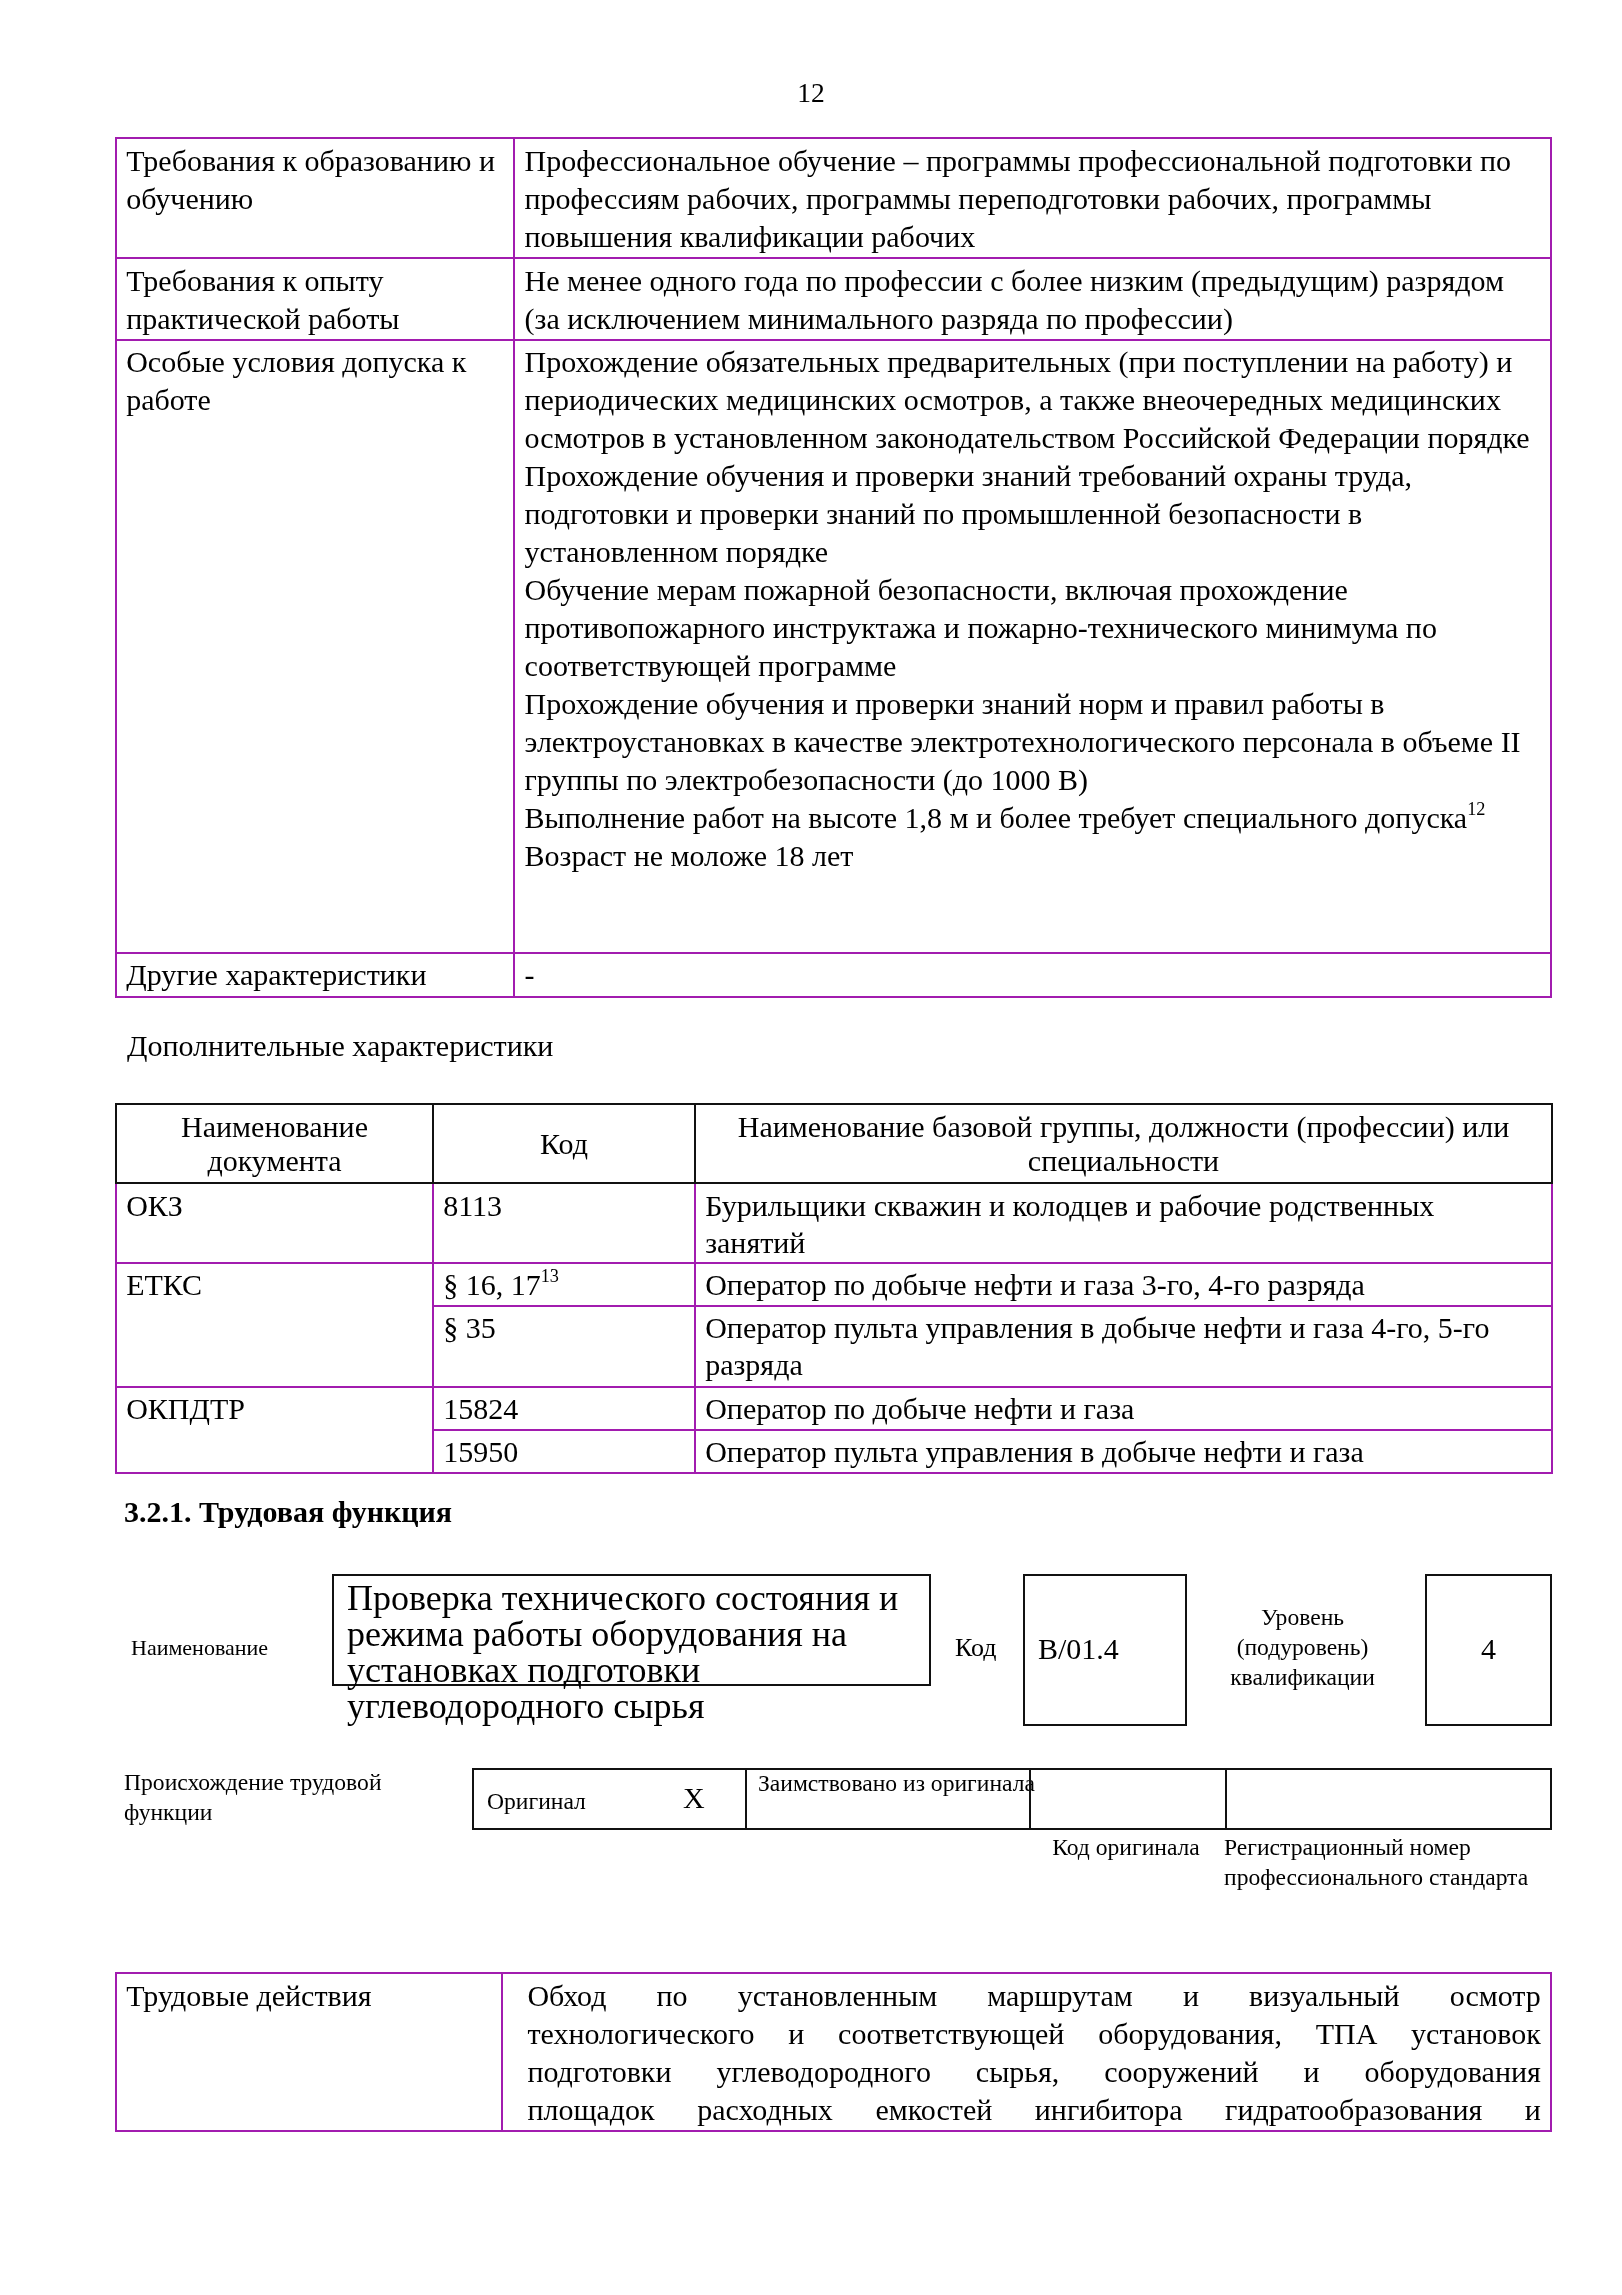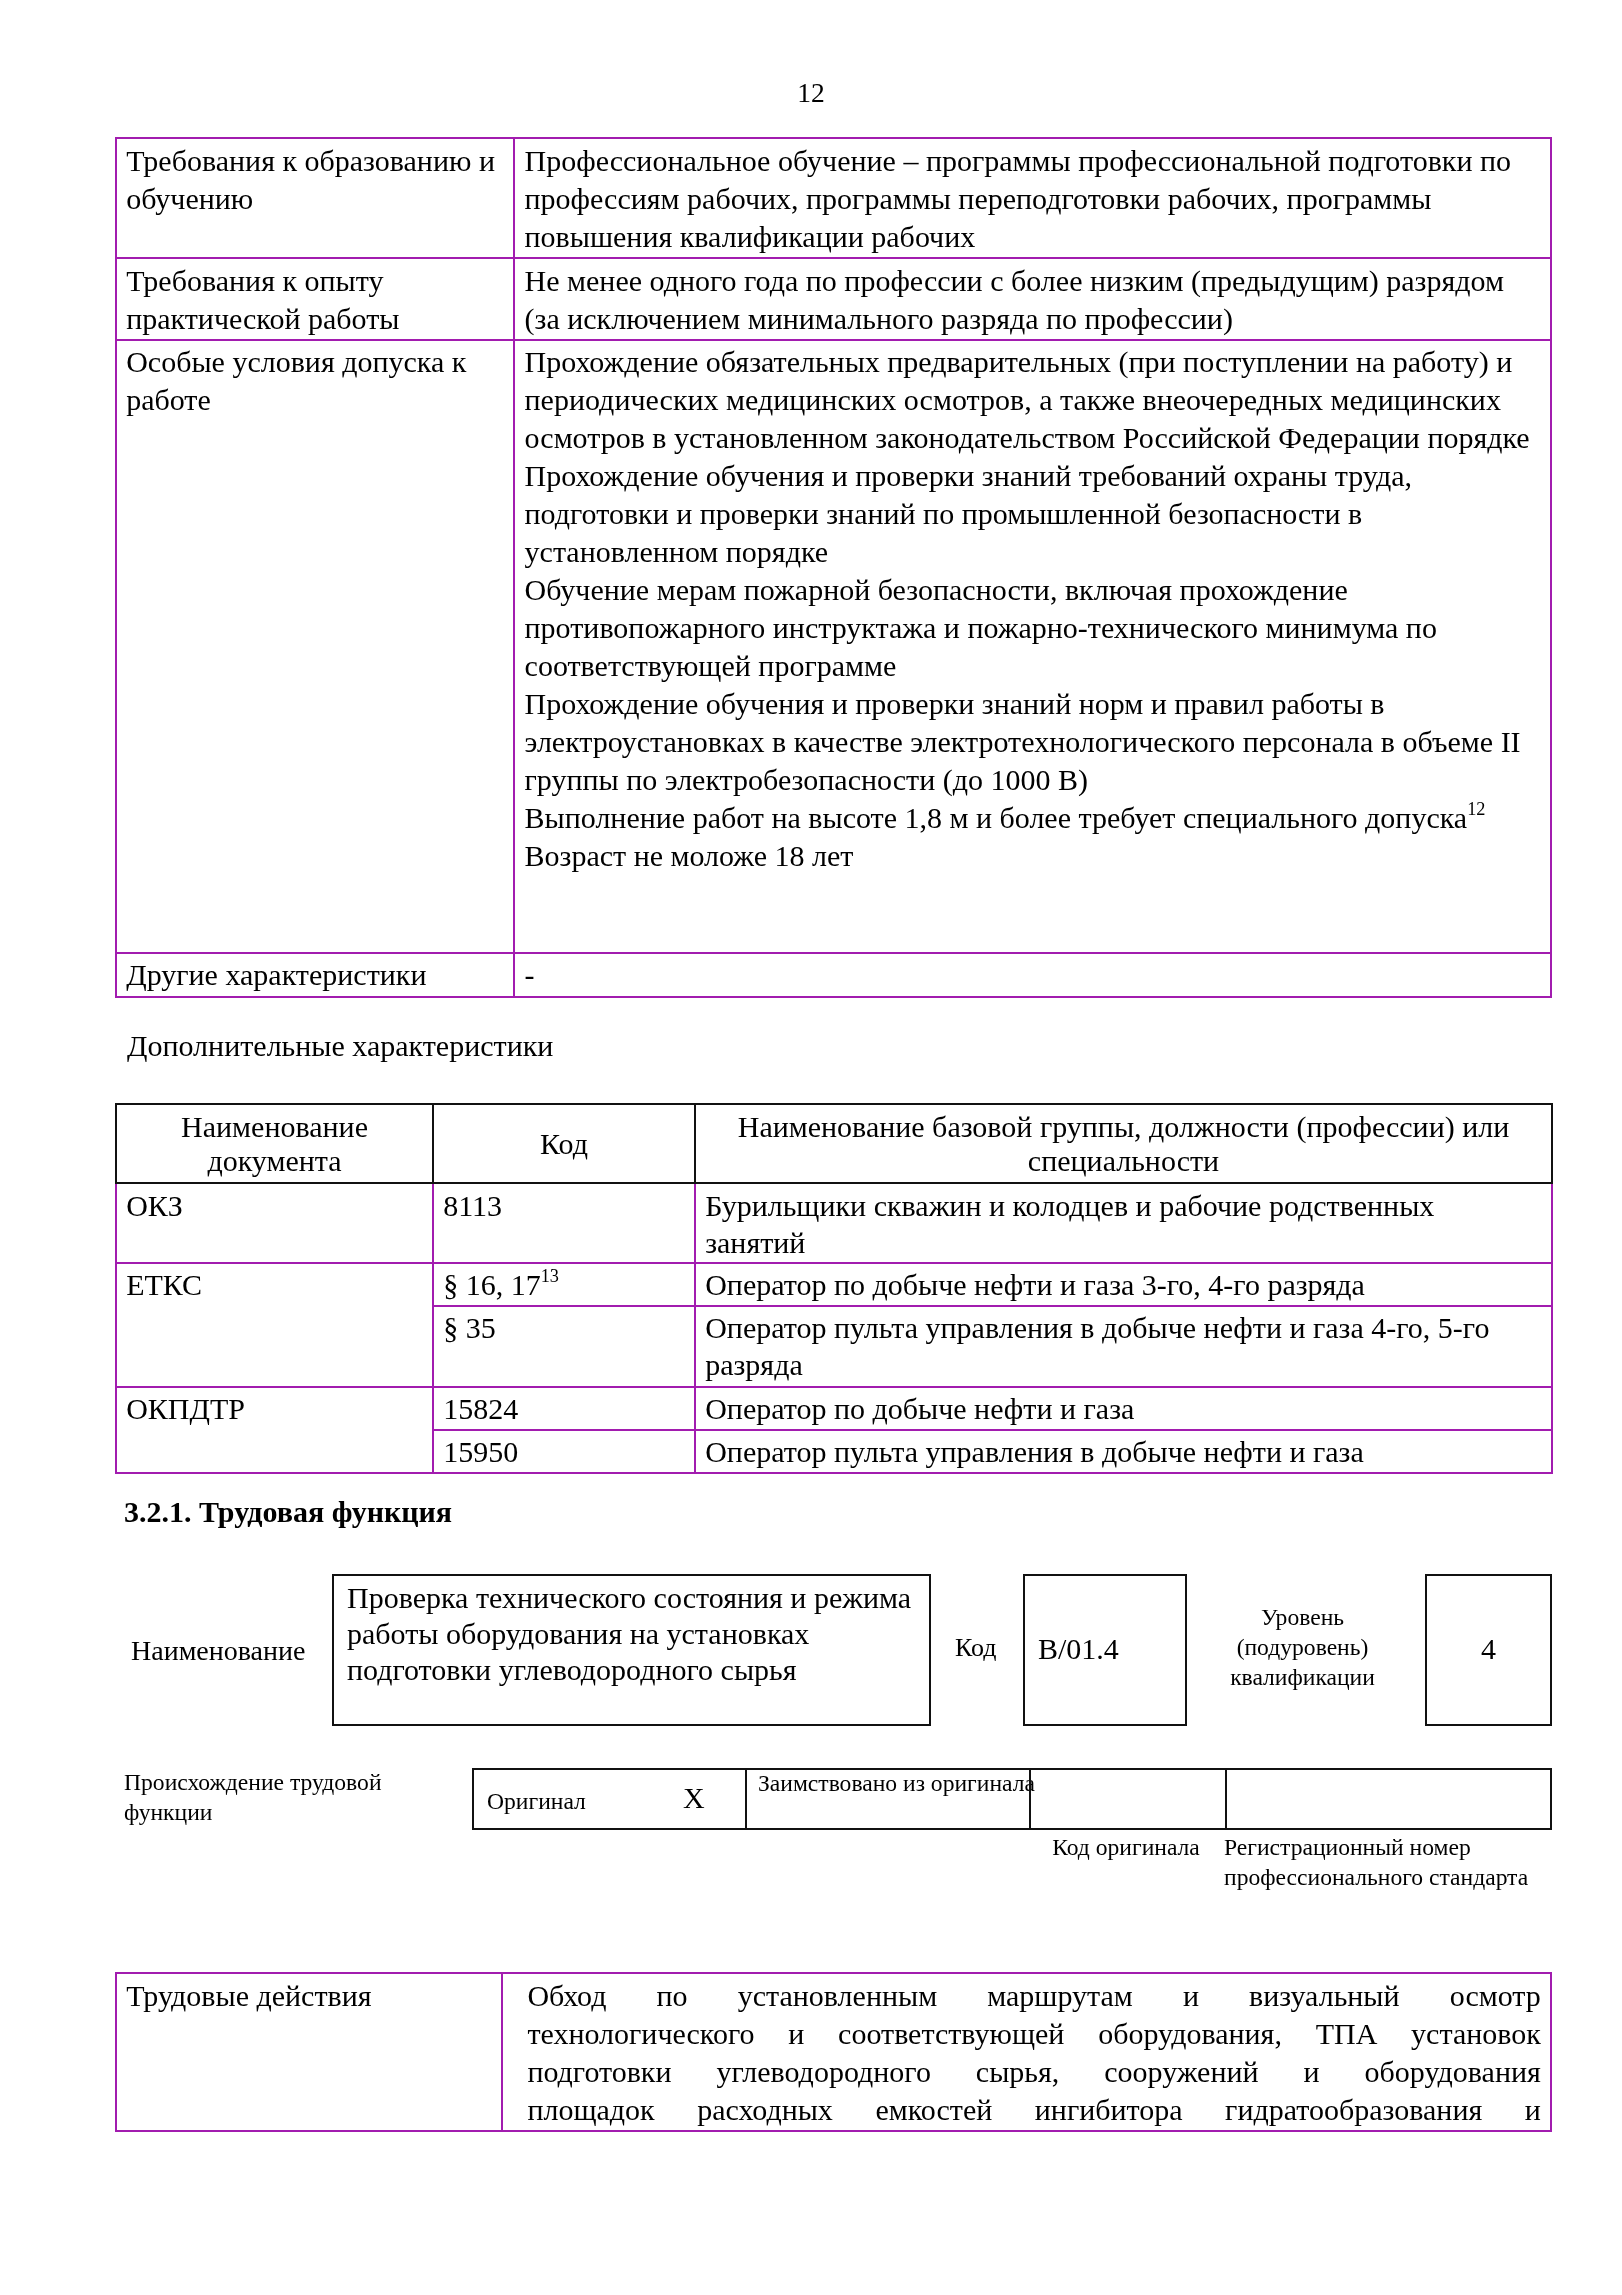--- a/index.html
+++ b/index.html
@@ -13,21 +13,21 @@
   .t1 td.l { width:378px; }
   .t1 .para { display:block; }
   sup { font-size:18.3px; line-height:0; position:relative; top:-2.6px; vertical-align:super; }
   .sub-title { left:127px; top:1029px; font-size:30px; }
   .t2 { left:115px; top:1103px; width:1438px; }
   .t2 td { line-height:37px; }
   .t2 th { border:2px solid #111; font-weight:normal; font-size:30px; line-height:34px; padding:3.9px 6.5px; text-align:center; vertical-align:middle; }
   .t2 .c1 { width:302px;margin-top:32px; } .t2 .c2 { width:247px; }
   .heading { left:124px; top:1495px; font-size:30px; font-weight:bold; }
   .fbox { border:2px solid #111; position:absolute; box-sizing:border-box; }
-  .flabel { font-size:28px; position:absolute; }
+  .flabel { font-size:22px; position:absolute; }
   .small { font-size:23.6px; line-height:30px; }
   .t3 { left:115px; top:1972px; width:1437px; }
   .t3 td.l { width:366px; }
   .t3 td.r { text-align:justify; text-align-last:justify; line-height:38px;padding-left:24px; }
 </style>
 </head>
 <body>
 
 <div class="abs page-num">12</div>
 
@@ -94,21 +94,21 @@
   <tr style="height:40px">
     <td>15950</td>
     <td>Оператор пульта управления в добыче нефти и газа</td>
   </tr>
 </tbody>
   </table>
 
 <div class="abs heading">3.2.1. Трудовая функция</div>
 
 <div class="flabel" style="left:131px; top:1635px;">Наименование</div>
-<div class="fbox" style="left:332px; top:1574px; width:599px; height:152px; padding:3.9px 13px; font-size:30px; line-height:36px;">
+<div class="fbox" style="left:332px; top:1574px; width:599px; height:112px; padding:3.9px 13px; font-size:36px; line-height:36px;">
   <span>Проверка технического состояния и режима работы оборудования на установках подготовки углеводородного сырья</span>
 </div>
 <div class="flabel" style="left:955px; top:1633px; font-size:26px;">Код</div>
 <div class="fbox" style="left:1023px; top:1574px; width:164px; height:152px; font-size:30px; padding:56px 12px 0 13px;">
   <span>B/01.4</span>
 </div>
 <div class="flabel small" style="left:1214px; top:1602px; width:177px; text-align:center;">Уровень (подуровень) квалификации</div>
 <div class="fbox" style="left:1425px; top:1574px; width:127px; height:152px; font-size:30px; text-align:center; padding-top:56px;">
   <span>4</span>
 </div>

